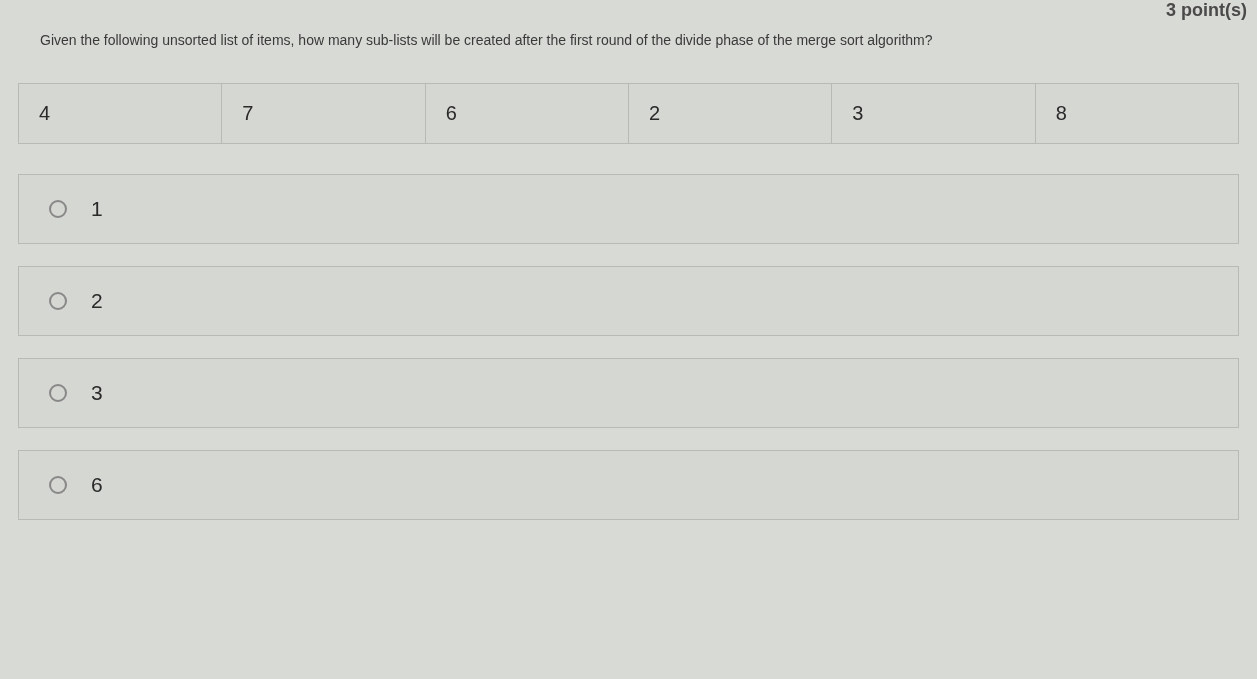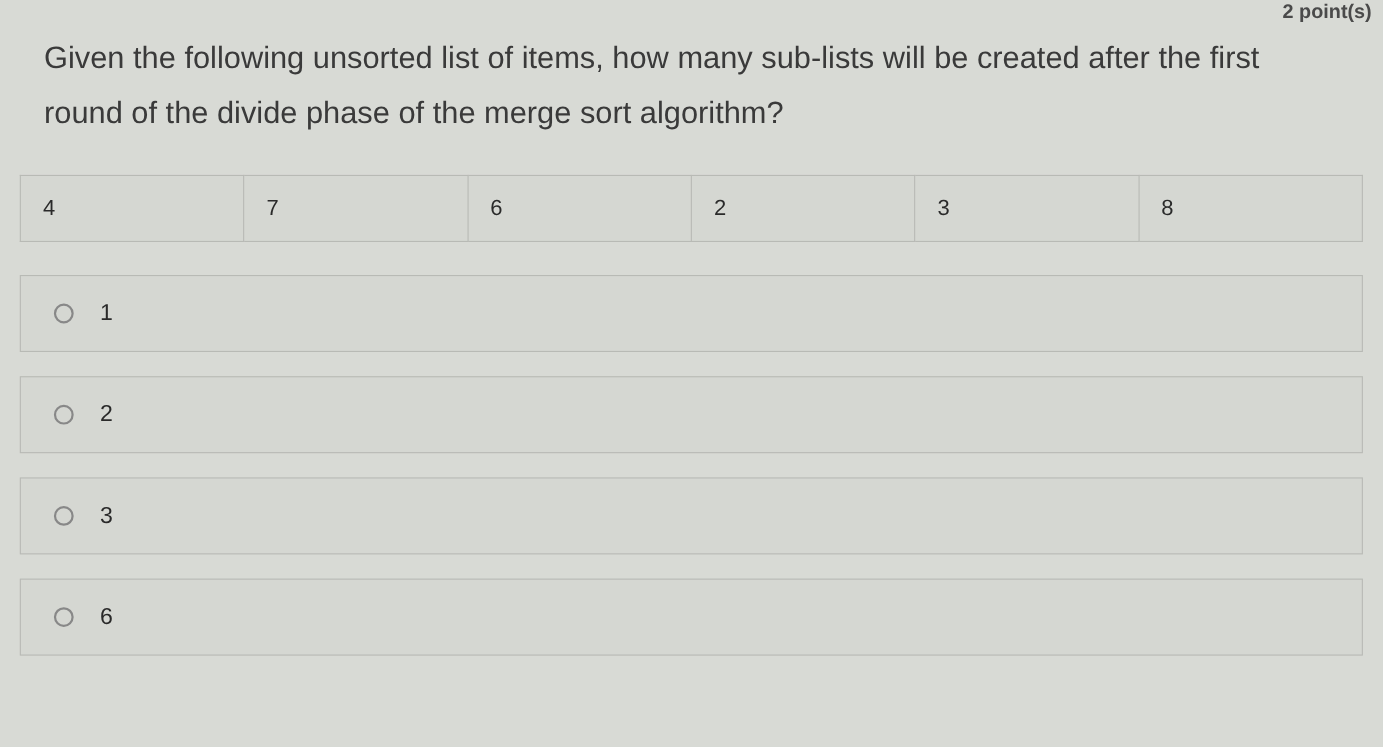--- a/index.html
+++ b/index.html
@@ -19,21 +19,21 @@
     .points {
       position: absolute;
       top: 0;
       right: 10px;
       font-weight: bold;
       font-size: 18px;
       color: #4a4a4a;
     }
     .question-text {
       padding: 28px 40px 20px 40px;
-      font-size: 28px;
+      font-size: 14px;
       line-height: 1.8;
       color: #3a3a3a;
     }
     .data-table {
       margin: 10px 18px 20px 18px;
       border-collapse: collapse;
       width: calc(100% - 36px);
     }
     .data-table td {
       border: 1px solid #b8bab5;
@@ -68,21 +68,21 @@
       flex-shrink: 0;
     }
     .option-label {
       font-size: 21px;
       color: #2a2a2a;
     }
   </style>
 </head>
 <body>
 
-<div class="points">2 point(s)</div>
+<div class="points">3 point(s)</div>
 
 <div class="question-text">Given the following unsorted list of items, how many sub-lists will be created after the first round of the divide phase of the merge sort algorithm?</div>
 
 <table class="data-table">
   <tbody>
       <tr>
     <td>4</td>
     <td>7</td>
     <td>6</td>
     <td>2</td>

